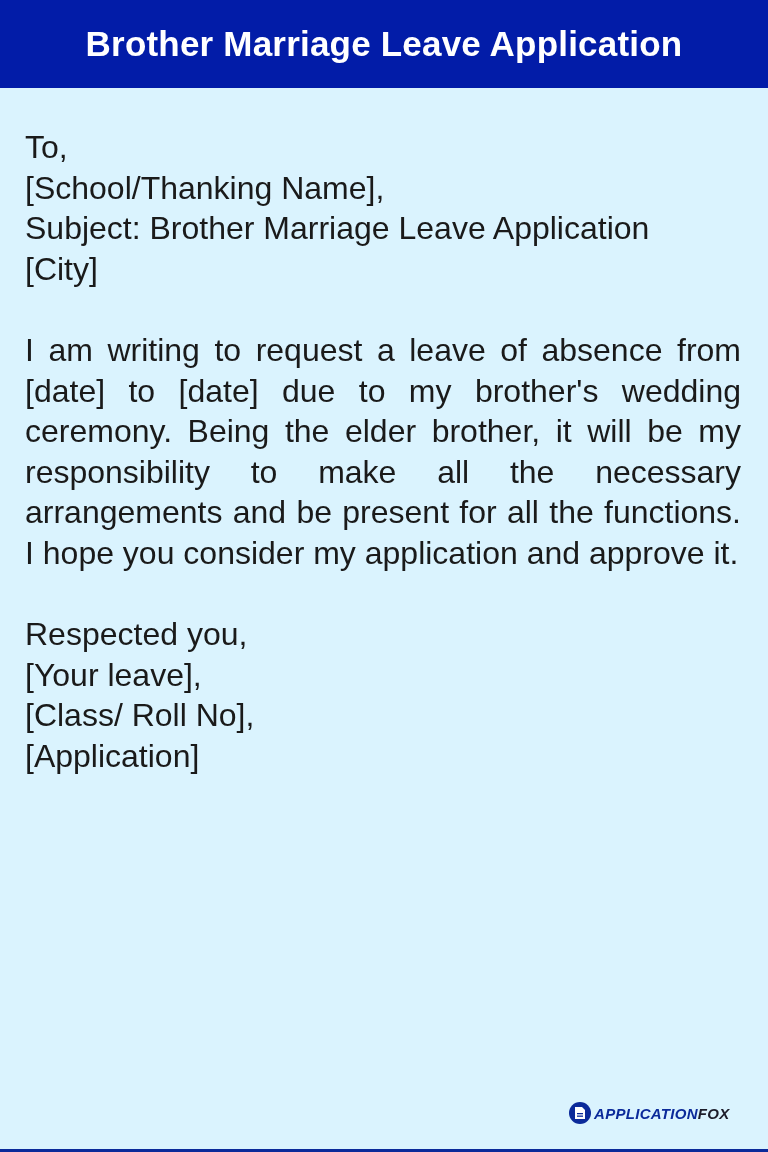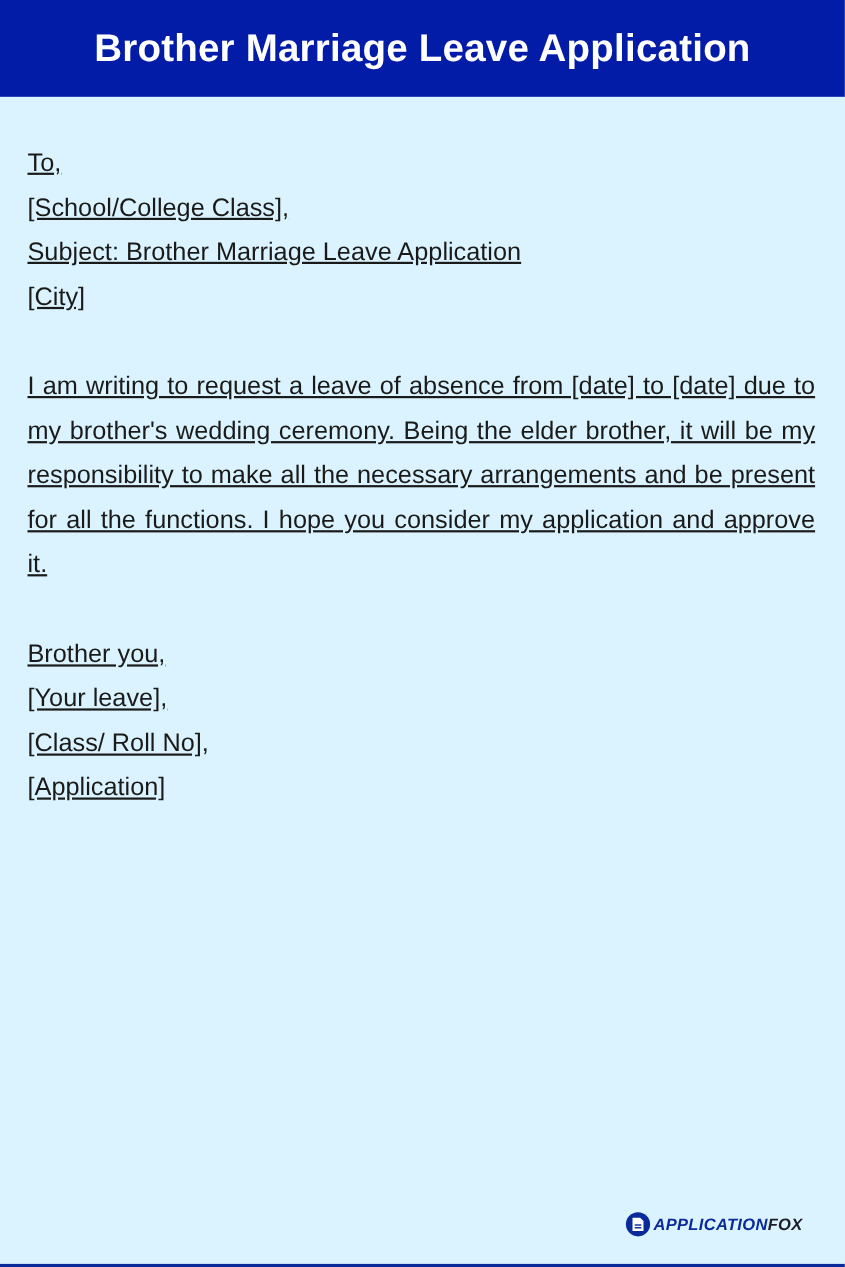--- a/index.html
+++ b/index.html
@@ -14,21 +14,21 @@
       position: absolute; left: 0; top: 0; width: 768px; height: 88px;
       background: #021ca8;
       display: flex; align-items: center; justify-content: center;
     }
     .header h1 {
       margin: 0; color: #ffffff; font-weight: bold; font-size: 35px;
       letter-spacing: 0.2px;
     }
     .content {
       position: absolute; left: 25px; top: 127px; width: 716px;
-      font-size: 23px; line-height: 40.6px; text-decoration: underline;
+      font-size: 32px; line-height: 40.6px;
     }
     .line { display: block; white-space: nowrap; }
     .blank { display: block; height: 40.6px; }
     .para { text-align: justify; white-space: normal; }
     .logo {
       position: absolute; left: 569px; top: 1102px;
       display: flex; align-items: center;
     }
     .logo-icon {
       width: 22px; height: 22px; border-radius: 50%; background: #0b2a9a;
@@ -45,27 +45,27 @@
   </style>
 </head>
 <body>
 
 <div class="header">
   <h1>Brother Marriage Leave Application</h1>
 </div>
 
 <div class="content">
   <span class="line">To,</span>
-  <span class="line">[School/College Class],</span>
+  <span class="line">[School/Thanking Name],</span>
   <span class="line">Subject: Brother Marriage Leave Application</span>
   <span class="line">[City]</span>
   <span class="blank"></span>
   <span class="line para">I am writing to request a leave of absence from [date] to [date] due to my brother's wedding ceremony. Being the elder brother, it will be my responsibility to make all the necessary arrangements and be present for all the functions. I hope you consider my application and approve it.</span>
   <span class="blank"></span>
-  <span class="line">Brother you,</span>
+  <span class="line">Respected you,</span>
   <span class="line">[Your leave],</span>
   <span class="line">[Class/ Roll No],</span>
   <span class="line">[Application]</span>
 </div>
 
 <div class="logo">
   <span class="logo-icon">
     <svg width="12" height="14" viewBox="0 0 12 14">
       <path d="M1 1 H8 L11 4 V13 H1 Z" fill="#ffffff"></path>
       <rect x="3" y="7" width="6" height="1.3" fill="#0b2a9a"></rect>

